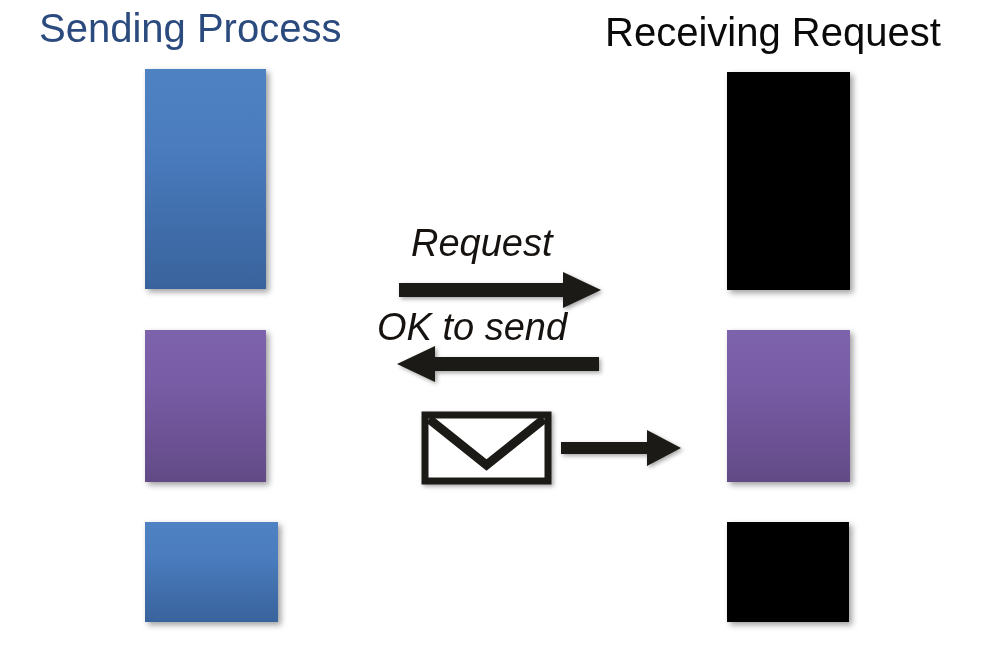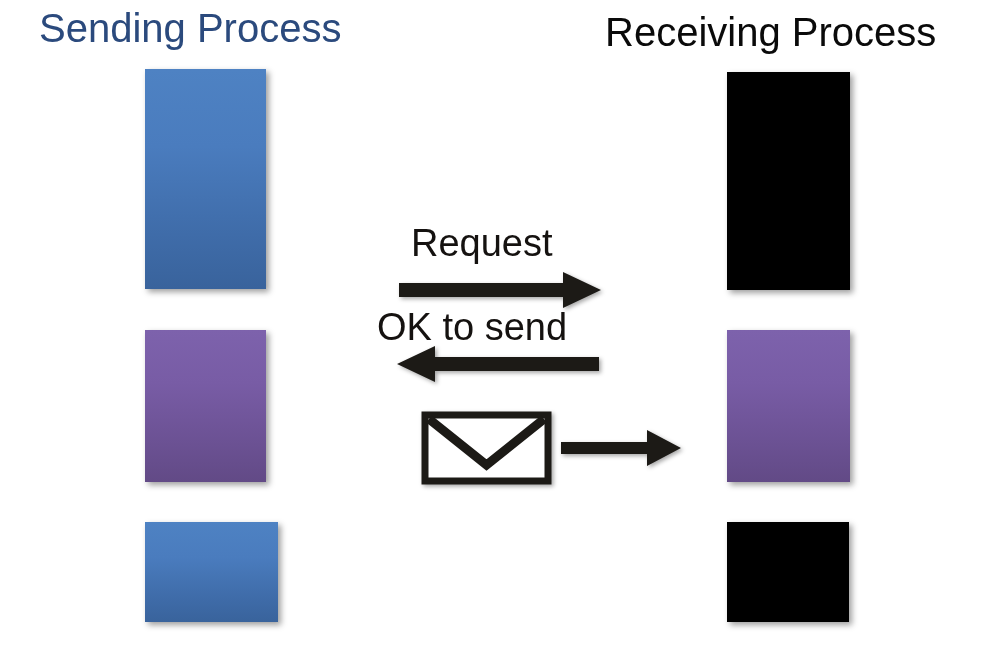--- a/index.html
+++ b/index.html
@@ -69,20 +69,21 @@
   #block-recv-3 { left: 714px; top: 522px; width: 122px; height: 100px; }
 
   
   .flow-label {
     position: absolute;
     font-size: 38px;
     font-weight: 400;
     line-height: 1;
     color: #151210;
     white-space: nowrap;
+    font-style: italic;
   }
   #label-request   { left: 398px; top: 224px; }
   #label-ok-to-send{ left: 364px; top: 308px; text-align: center; }
 
   
   .arrow-svg {
     position: absolute;
     overflow: visible;
   }
   #arrow-request   { left: 384px; top: 272px;  width: 204px; height: 36px; }
@@ -119,21 +120,21 @@
     filter: drop-shadow(2px 2px 2px rgba(0,0,0,0.35));
   }
 </style>
 </head>
 <body>
 
 <div class="canvas">
 
   <div class="title" id="title-sending">Sending Process</div>
 
-  <div class="title" id="title-receiving">Receiving Process</div>
+  <div class="title" id="title-receiving">Receiving Request</div>
 
   <div class="block blue" id="block-send-1"></div>
   <div class="block purple" id="block-send-2"></div>
   <div class="block blue" id="block-send-3"></div>
 
   <div class="block black" id="block-recv-1"></div>
   <div class="block purple" id="block-recv-2"></div>
   <div class="block black" id="block-recv-3"></div>
 
   <div class="flow-label" id="label-request">Request</div>

